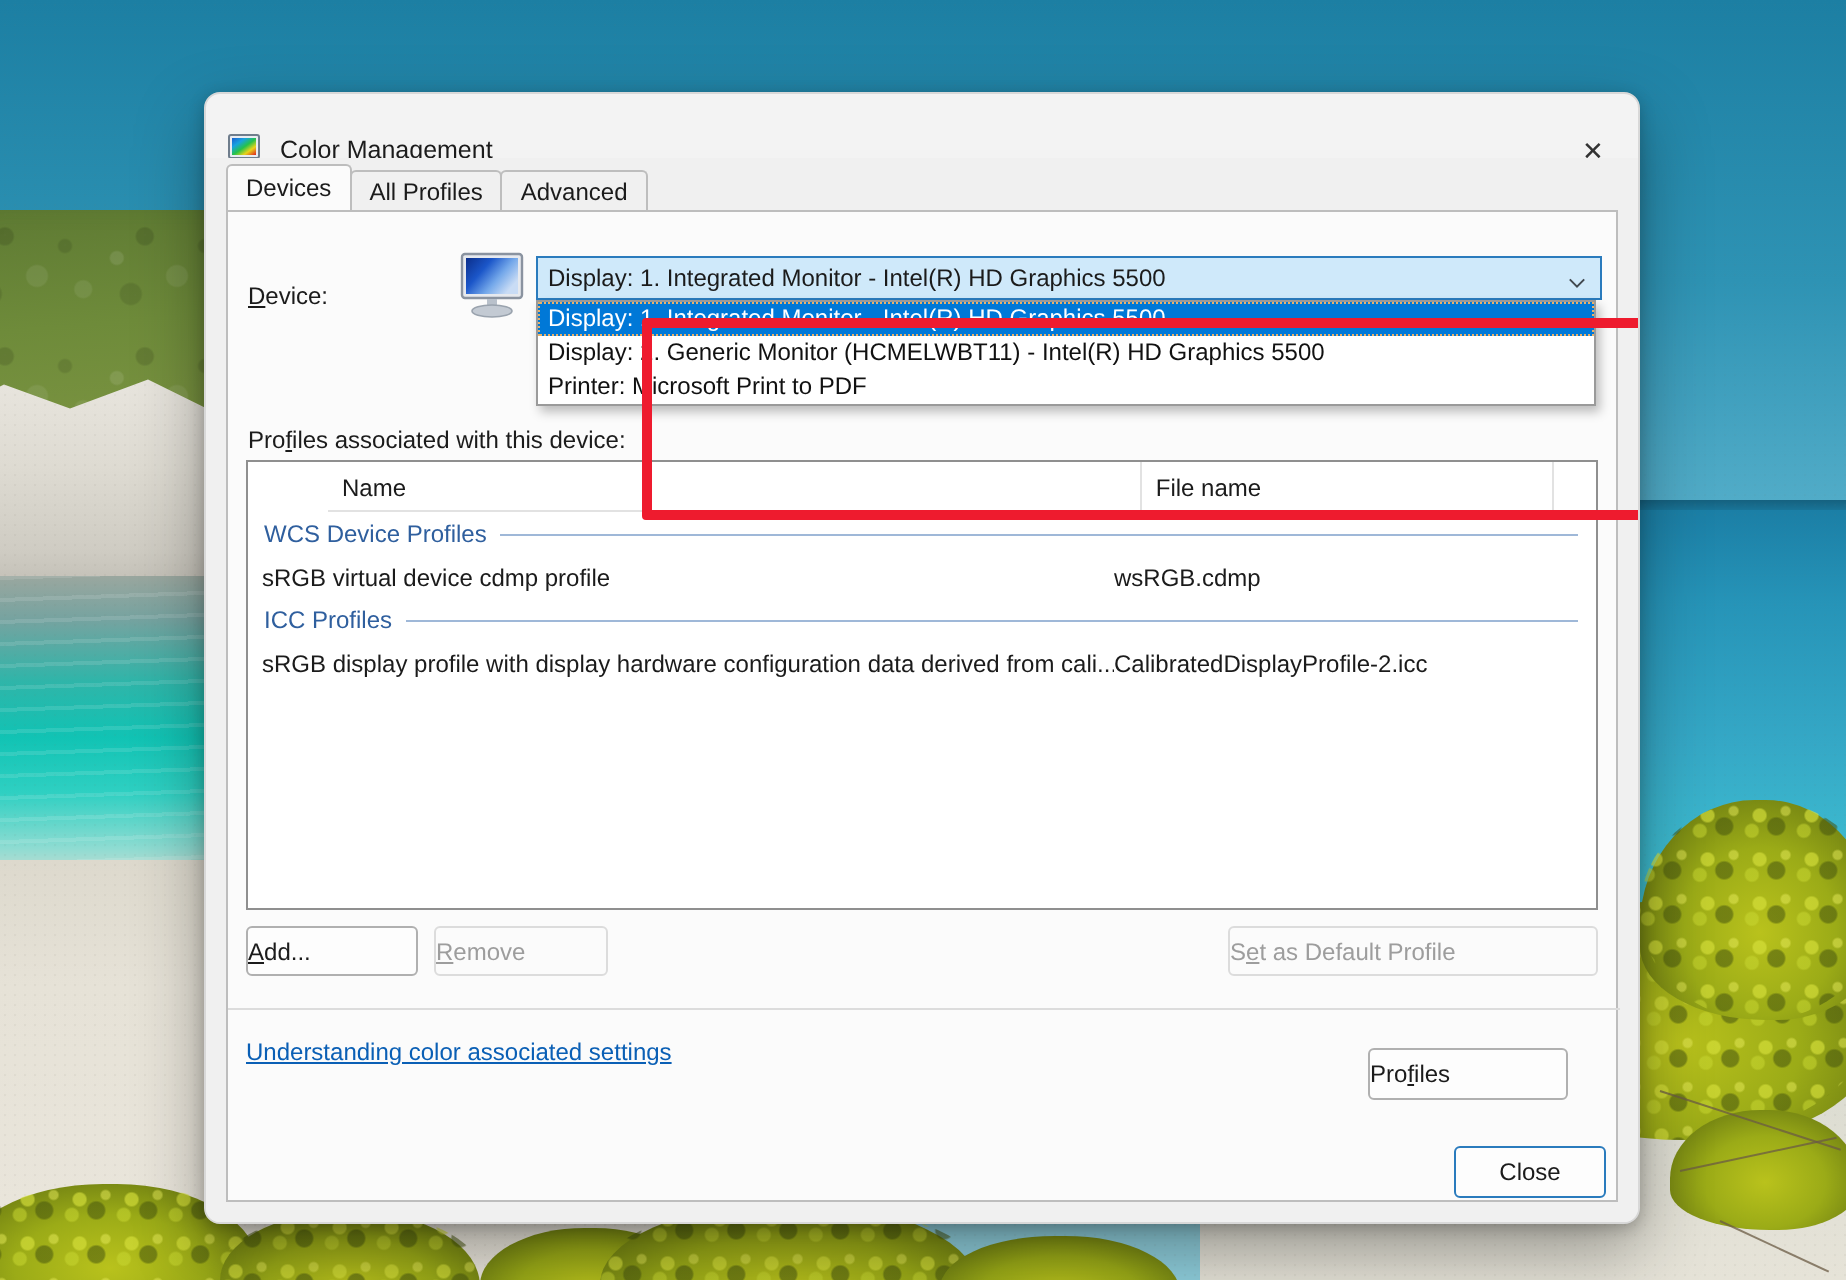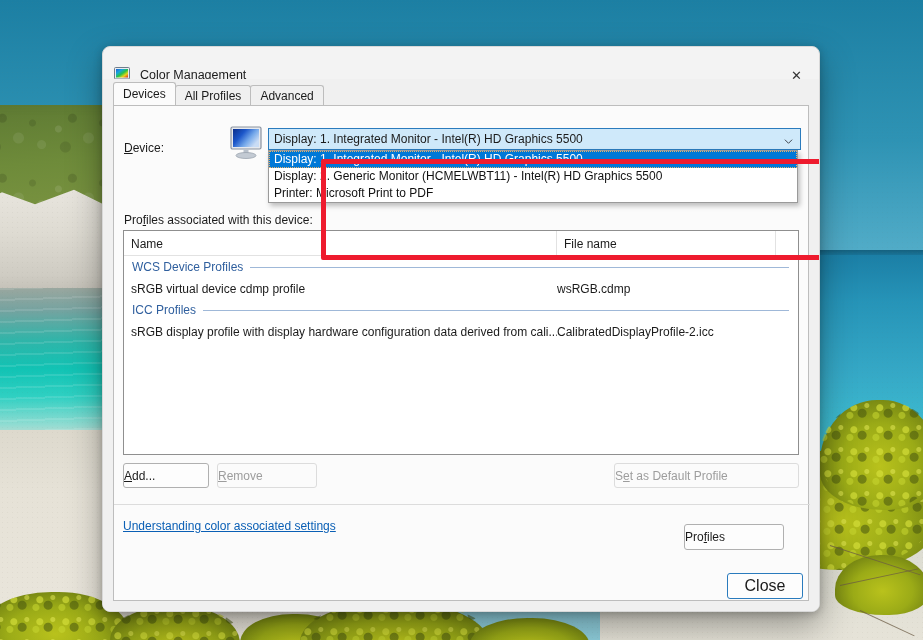--- a/index.html
+++ b/index.html
@@ -249,20 +249,21 @@
     background: #ffffff;
     border: 1px solid #8f8f8f;
     overflow: hidden;
   }
   .lv-header {
     height: 25px;
     display: flex;
     border-bottom: 1px solid #e2e2e2;
     font-size: 12px;
     background: #ffffff;
+    margin-left: 40px;
   }
   .lv-col {
     display: flex; align-items: center;
     padding-left: 7px;
     border-right: 1px solid #e2e2e2;
     height: 25px;
     color: #1b1b1b;
     cursor: default;
   }
   .lv-col.c1 { width: 433px; }
@@ -301,21 +302,21 @@
     border: 1px solid #b0b0b0;
     border-radius: 3px;
     font-size: 12px;
     display: flex; align-items: center; 
     color: #1b1b1b;
     cursor: default;
     font-family: "Liberation Sans", sans-serif;
   }
   .btn.disabled { color: #9d9d9d; border-color: #dcdcdc; background: #fbfbfb; }
   .btn-add { left: 9px; top: 357px; width: 86px; }
-  .btn-remove { left: 103px; top: 357px; width: 100px; }
+  .btn-remove { left: 103px; top: 357px; width: 87px; }
   .btn-default { left: 500px; top: 357px; width: 185px; }
 
   .sep-line {
     position: absolute; left: 0; top: 398px;
     width: 696px; height: 1px; background: #dcdcdc;
   }
   .help-link {
     position: absolute; left: 9px; top: 413px;
     font-size: 12px;
     color: #0a5fb5;
@@ -323,21 +324,21 @@
     cursor: pointer;
   }
   .btn-profiles { left: 570px; top: 418px; width: 100px; height: 26px; }
 
   .btn-close {
     position: absolute; right: 16px; bottom: 12px;
     width: 76px; height: 26px;
     background: #fdfdfd;
     border: 1px solid #2a7bbd;
     border-radius: 3px;
-    font-size: 16px;
+    font-size: 12px;
     display: flex; align-items: center; justify-content: center;
     cursor: default;
   }
 
   .u { text-decoration: underline; }
 </style>
 </head>
 <body>
 
 <div id="desktop">

